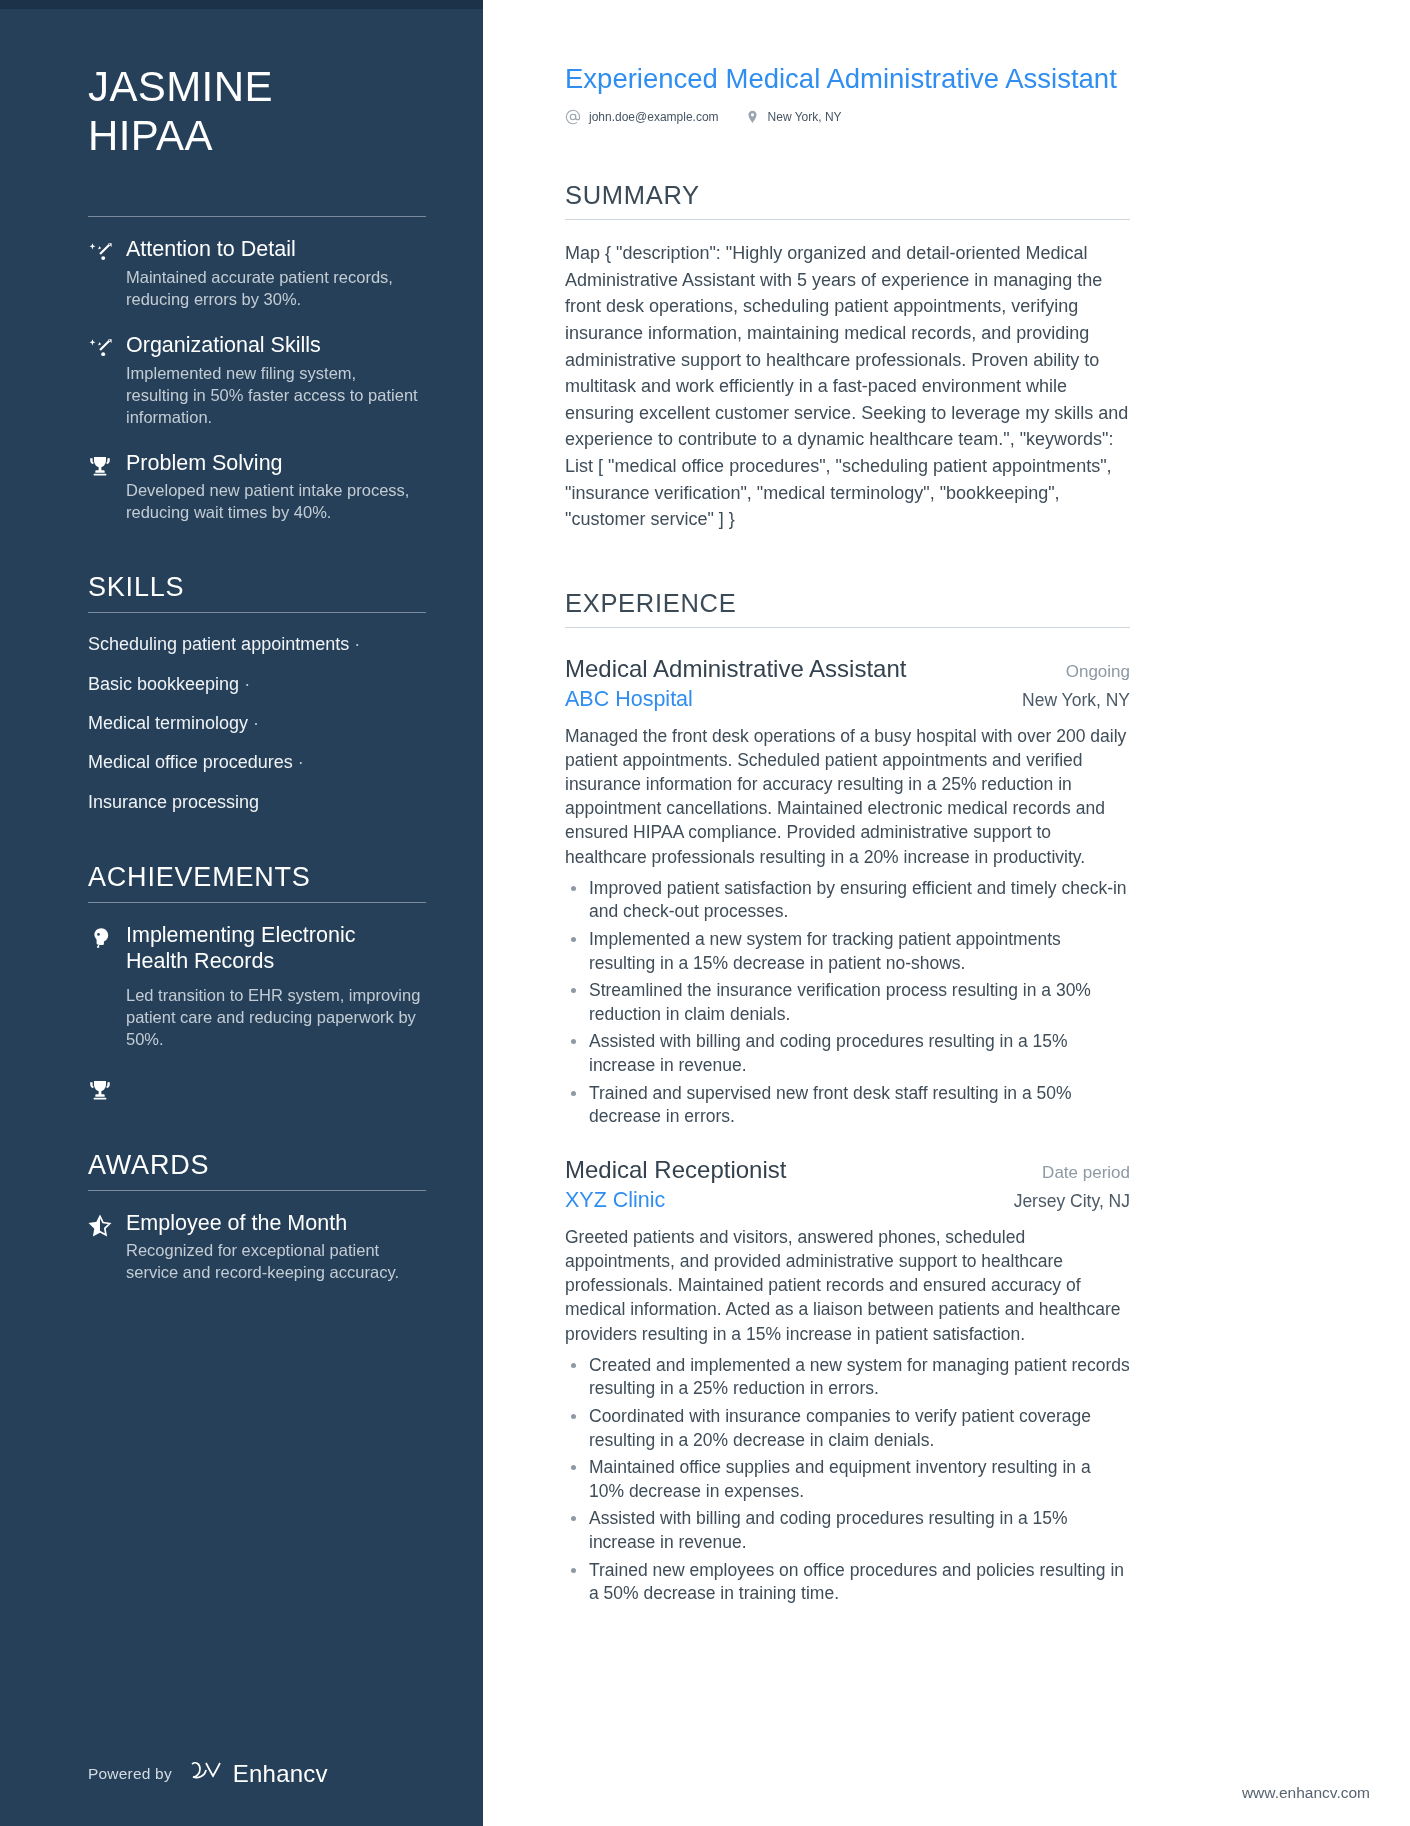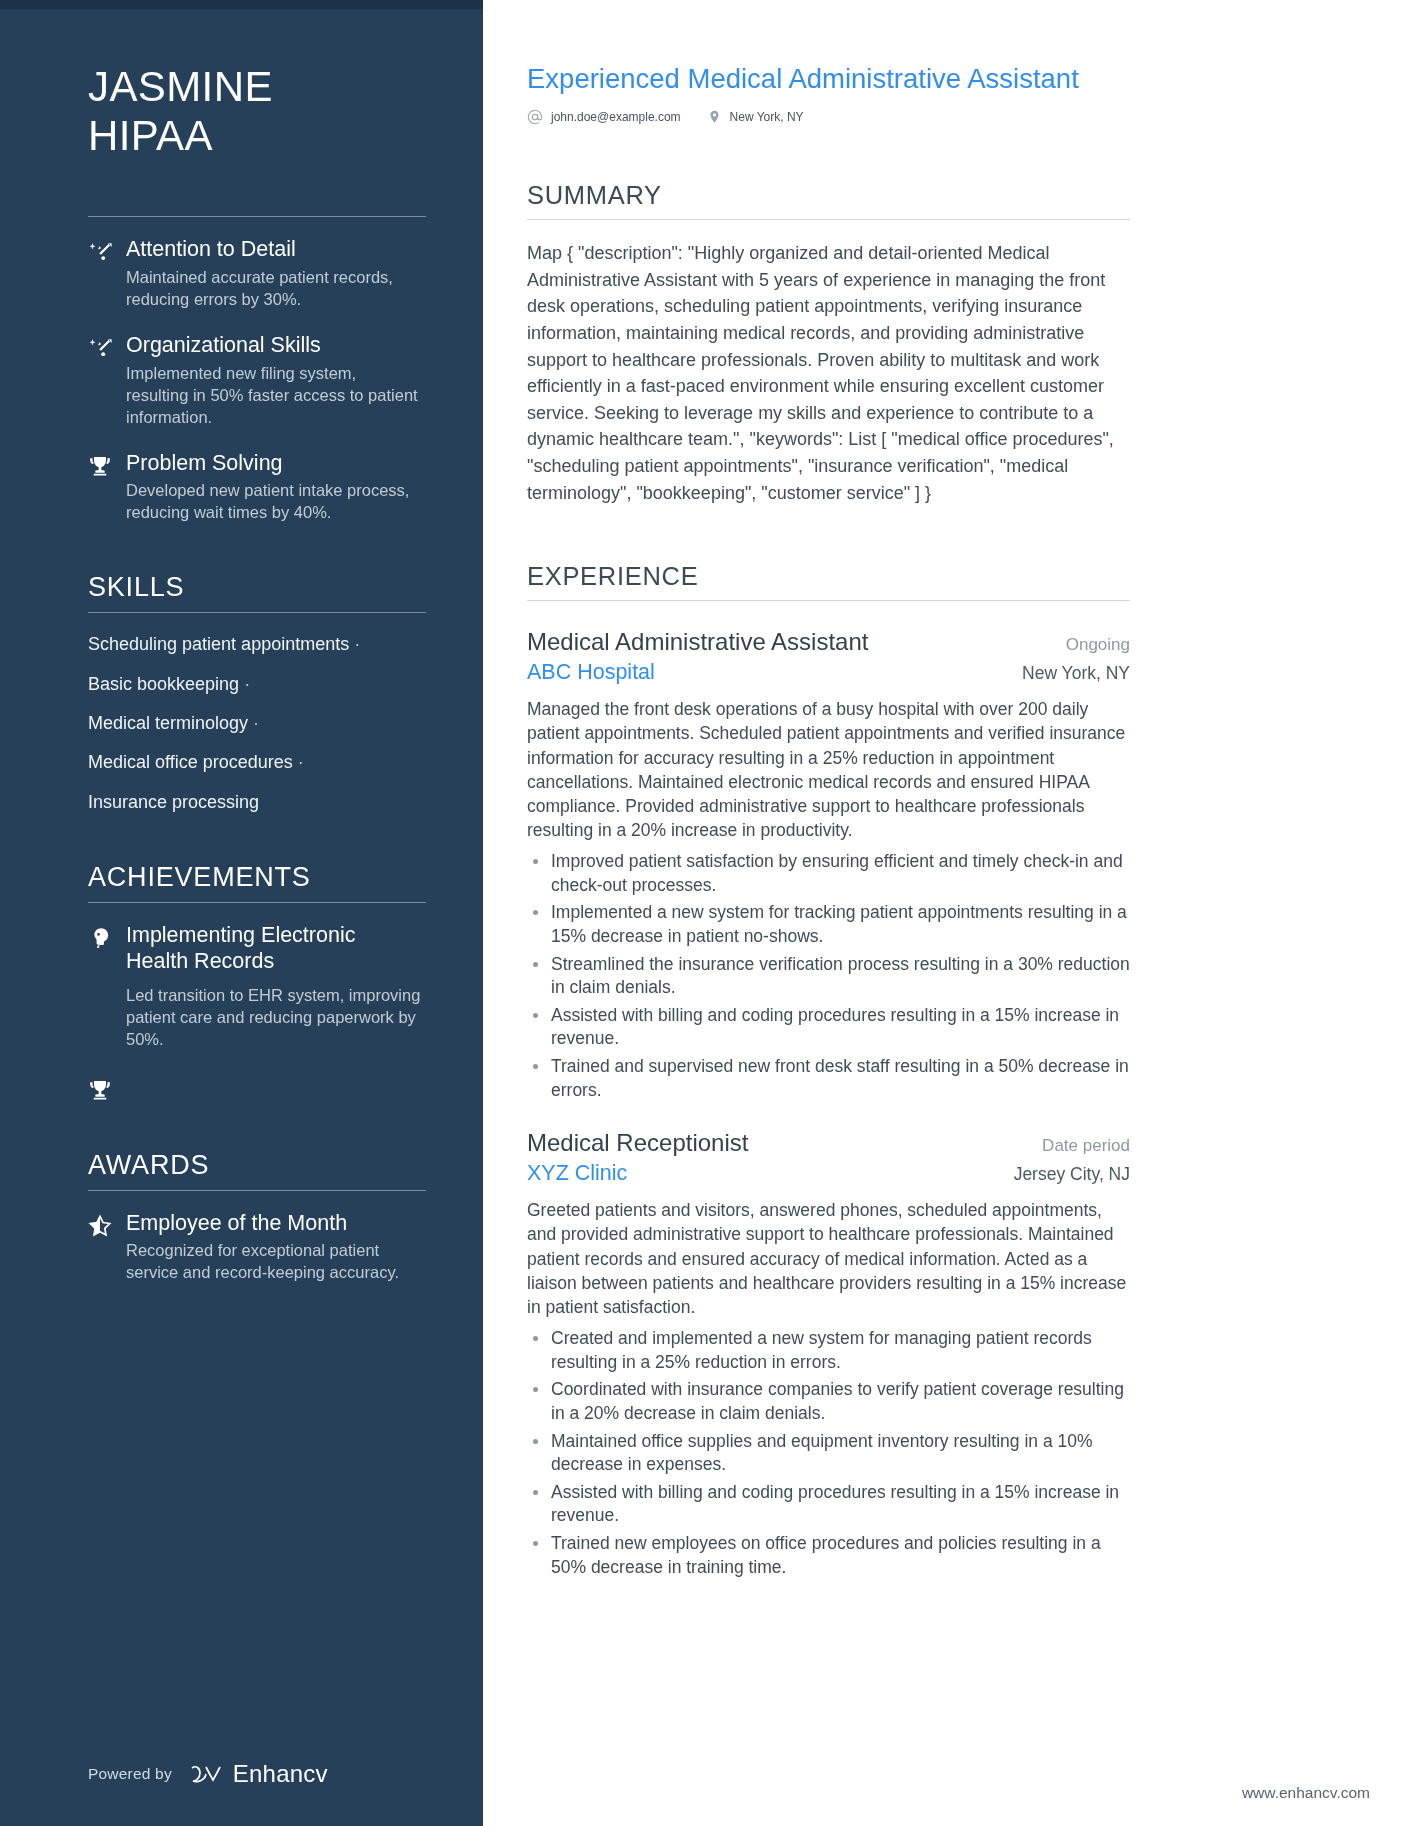--- a/index.html
+++ b/index.html
@@ -3,21 +3,21 @@
 <meta charset="utf-8">
 <style>
   * { margin:0; padding:0; box-sizing:border-box; }
   html,body { width:1410px; height:1826px; }
   body {
     font-family:"Liberation Sans", sans-serif;
     background:#ffffff;
     color:#3c4a54;
     -webkit-font-smoothing:antialiased;
   }
-  .page { position:relative; width:1410px; height:1826px; display:flex; overflow:hidden; }
+  .page { position:relative; width:1410px; height:1826px; display:flex; overflow:hidden;gap:38px; }
 
   
   .sidebar {
     width:483px;
     background:#254058;
     color:#ffffff;
     padding:0 0 0 0;
     position:relative;
     flex:0 0 483px;
   }
@@ -83,21 +83,21 @@
     display:flex;
     align-items:center;
     gap:18px;
     margin-top:44px;
   }
   .powered {
     font-size:15.5px;
     color:#d4dbe2;
     letter-spacing:0.2px;
   }
-  .brand { display:flex; align-items:flex-end; gap:9px; }
+  .brand { display:flex; align-items:flex-start; gap:9px; }
   .brand-word {
     font-size:24px;
     color:#ffffff;
     letter-spacing:0.2px;
   }
 
   
   .main {
     flex:1 1 auto;
     padding:62px 280px 0 44px;

